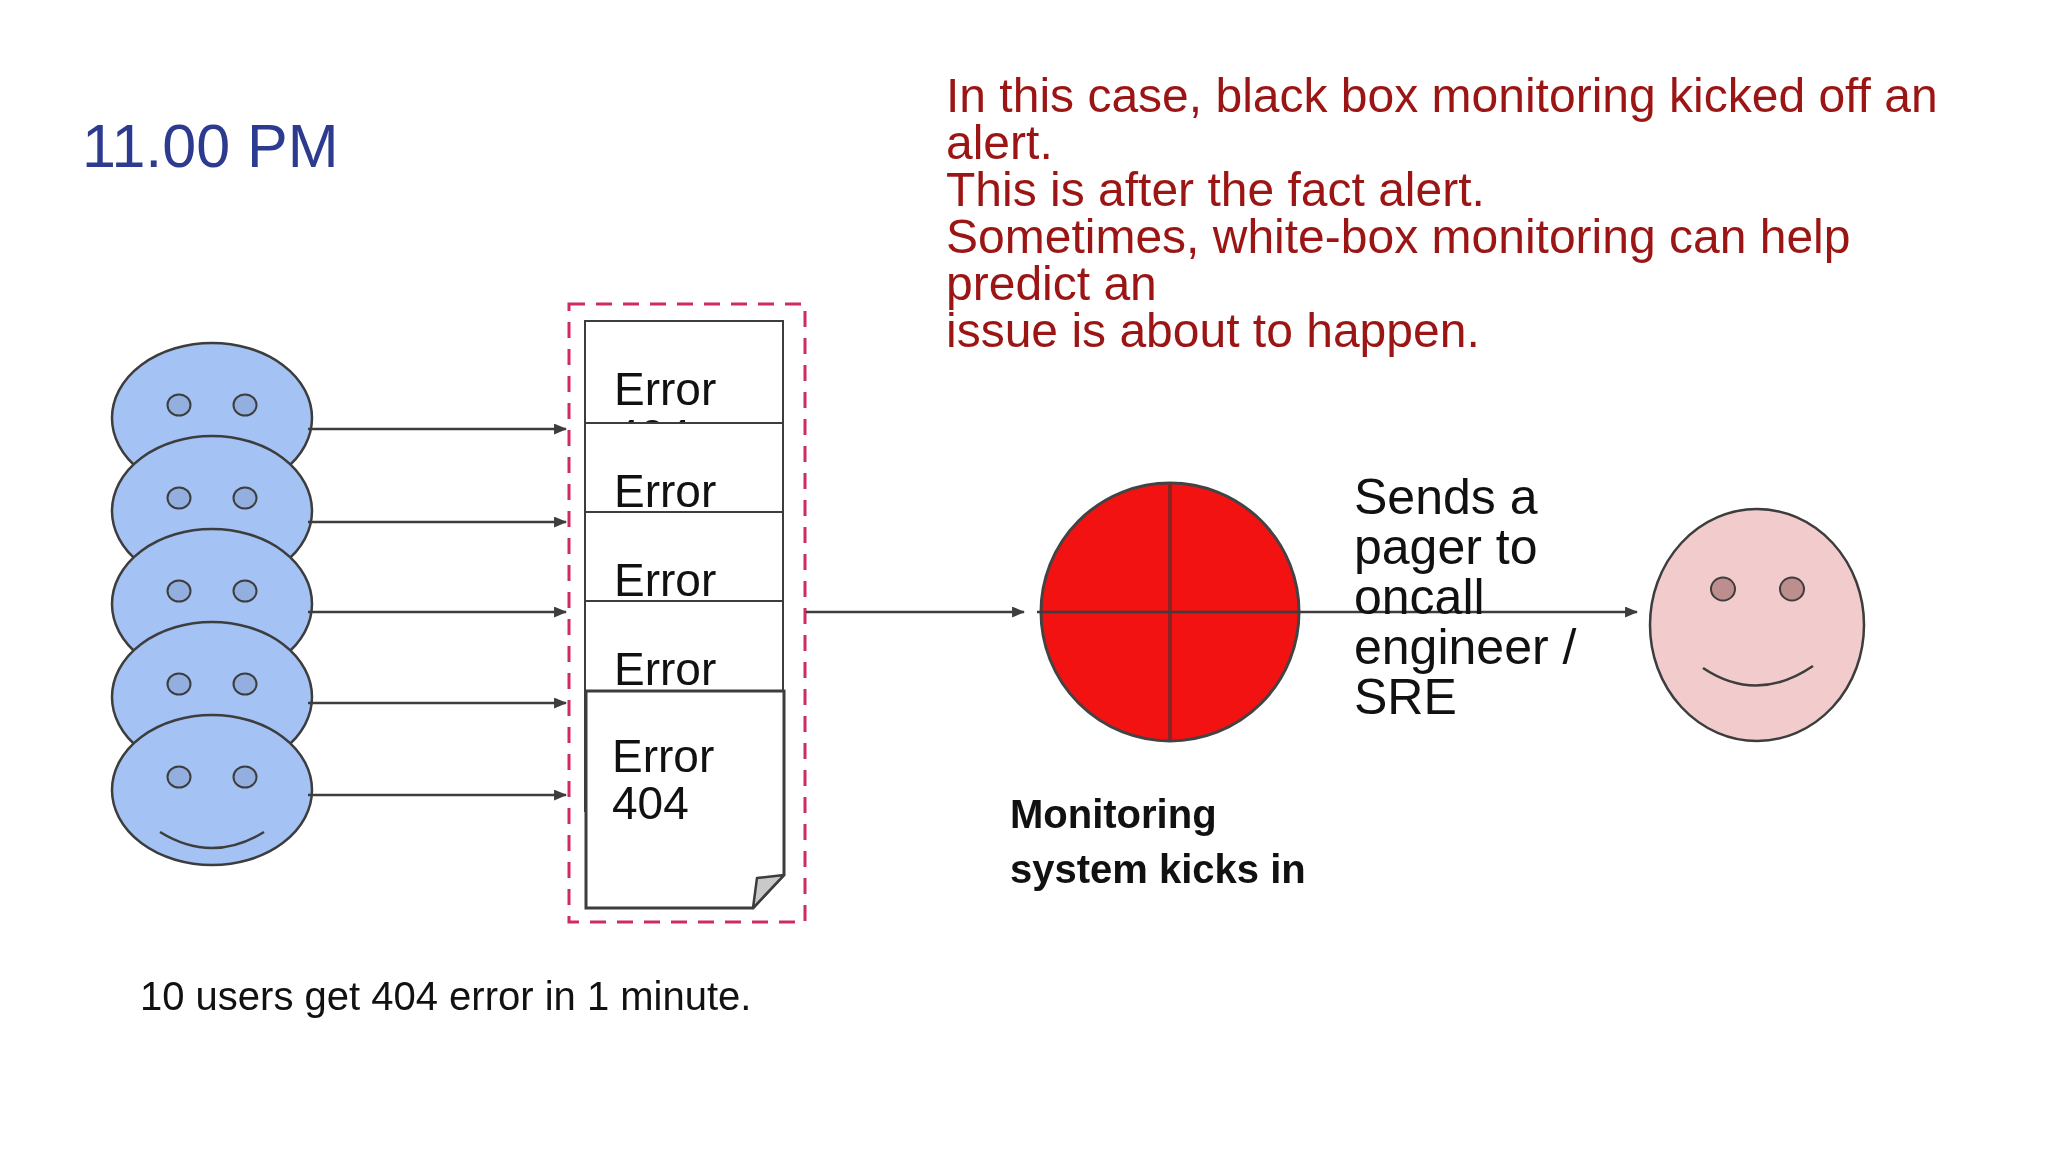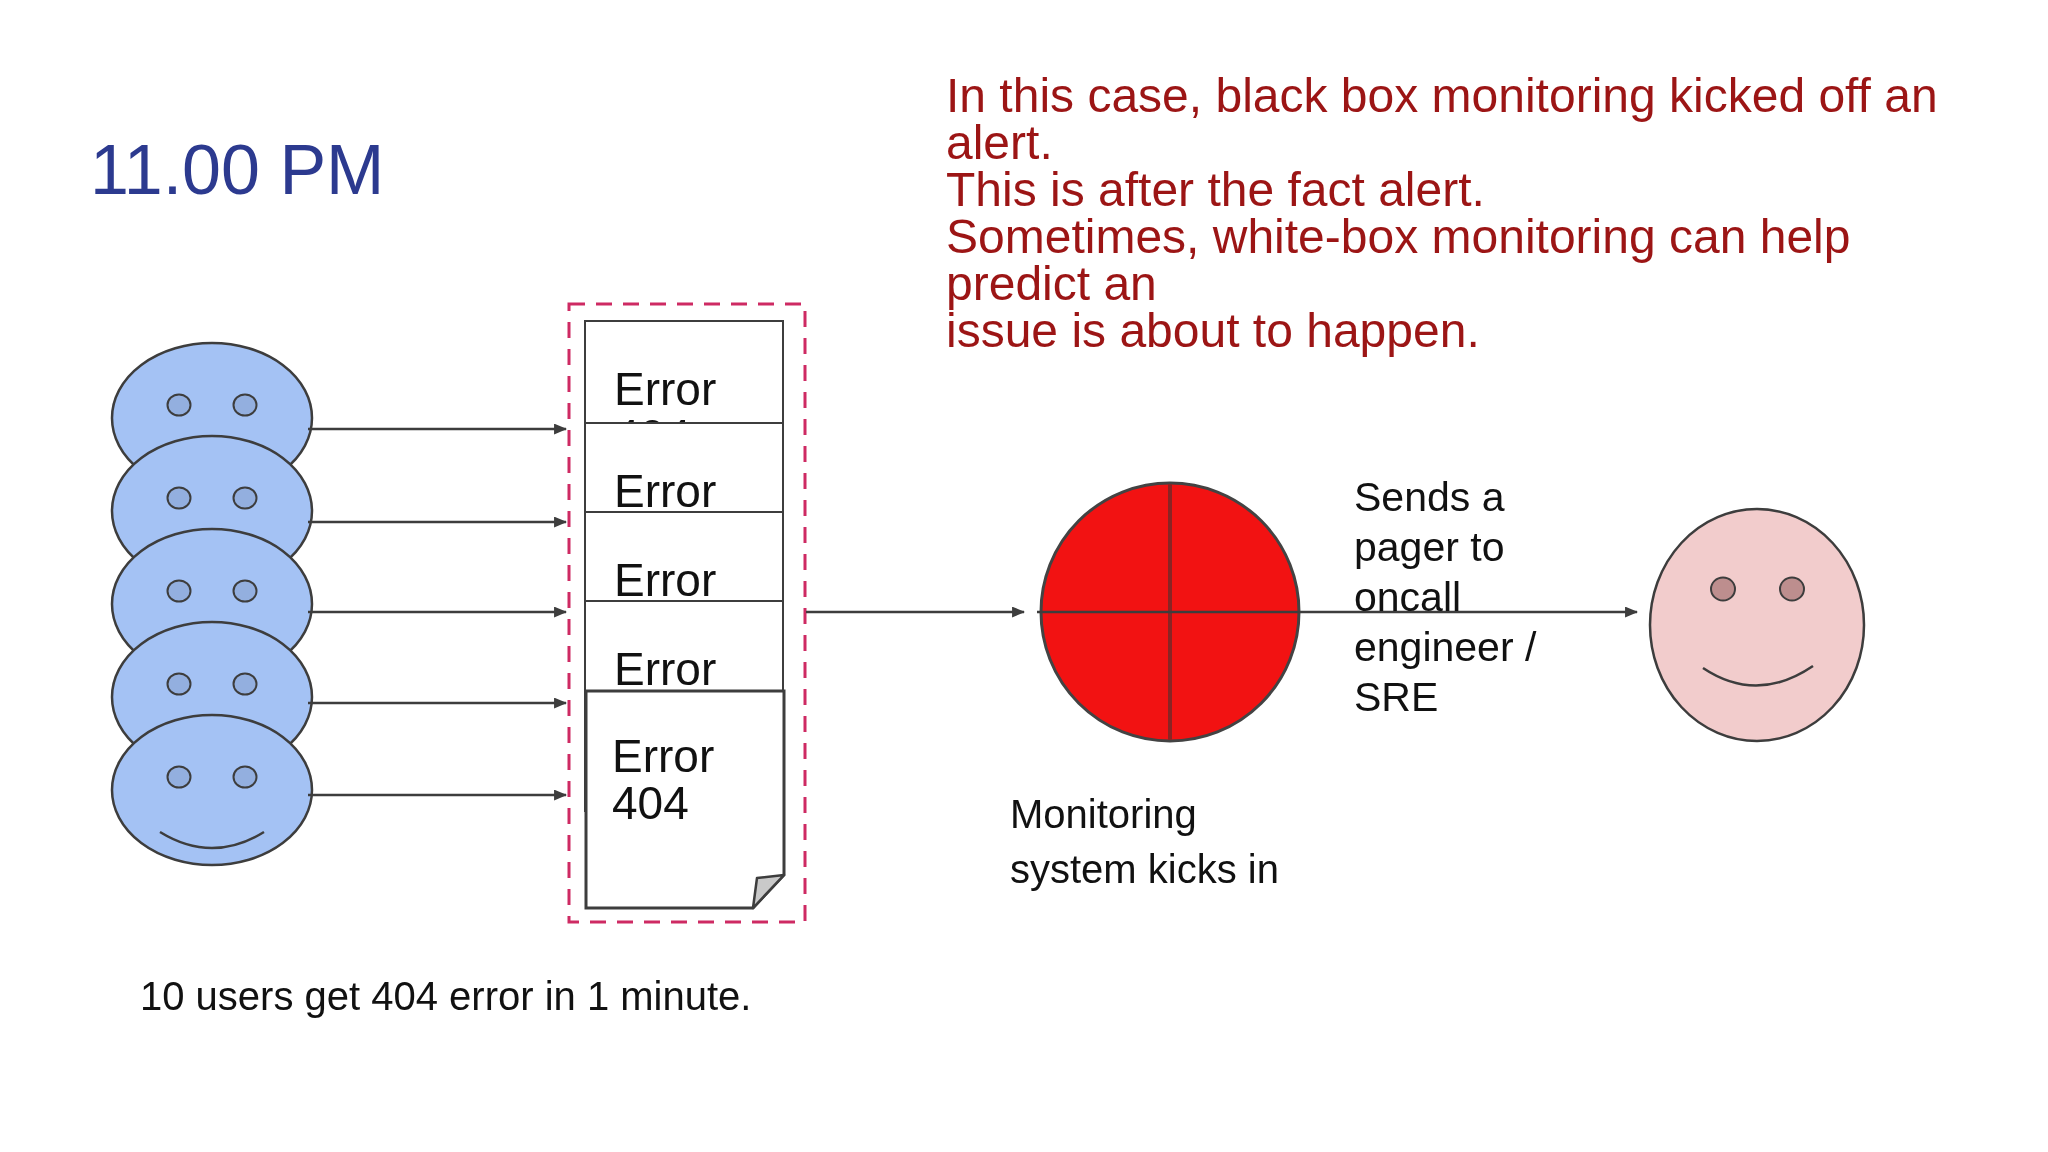--- a/index.html
+++ b/index.html
@@ -4,35 +4,35 @@
 <style>
   html,body { margin:0; padding:0; }
   body {
     width:2048px; height:1152px; position:relative; overflow:hidden;
     background:#ffffff;
     font-family:"Liberation Sans", sans-serif;
     color:#111;
   }
   .abs { position:absolute; }
   #slide-title {
-    left:90px; top:116px; font-size:70px; line-height:1;
-    color:var(--title-blue,#2c3a8f); white-space:nowrap; z-index:3;margin-top:19px;
+    left:82px; top:116px; font-size:61px; line-height:1;
+    color:var(--title-blue,#2c3a8f); white-space:nowrap; z-index:3;
   }
   #annotation {
     left:946px; top:72px; width:1010px; font-size:48px; line-height:47px;
     color:var(--annotation-red,#9c1515); white-space:pre-line; z-index:3;
   }
   #caption {
     left:140px; top:972px; font-size:40px; line-height:48px; z-index:3;
   }
   #monitor-label {
-    left:1010px; top:787px; font-size:40px; line-height:55px; white-space:pre-line; z-index:3;
+    left:1010px; top:787px; font-size:40px; line-height:55px; white-space:pre-line; z-index:3;font-weight:bold;
   }
   #pager-label {
-    left:1354px; top:472px; font-size:41px; line-height:50px; white-space:pre-line; z-index:3;
+    left:1354px; top:472px; font-size:50px; line-height:50px; white-space:pre-line; z-index:3;
   }
   #diagram-svg { left:0; top:0; z-index:1; }
   .face-blue  { fill:var(--user-face-blue,#a4c2f4); stroke:var(--outline-gray,#3d3d3d); stroke-width:2.5; }
   .eye-blue   { fill:var(--user-eye-blue,#93afdf);  stroke:var(--outline-gray,#3d3d3d); stroke-width:2; }
   .face-pink  { fill:var(--engineer-face-pink,#f2cccc); stroke:var(--outline-gray,#3d3d3d); stroke-width:2.5; }
   .eye-pink   { fill:var(--engineer-eye-pink,#bd8e8e);  stroke:var(--outline-gray,#3d3d3d); stroke-width:2; }
   .smile      { fill:none; stroke:var(--outline-gray,#3d3d3d); stroke-width:2.5; }
   .arrow      { stroke:var(--outline-gray,#3d3d3d); stroke-width:2.5; }
   .arrow-head { fill:var(--outline-gray,#3d3d3d); }
   .alert-circle { fill:var(--alert-red,#f21212); stroke:#434343; stroke-width:3; }

